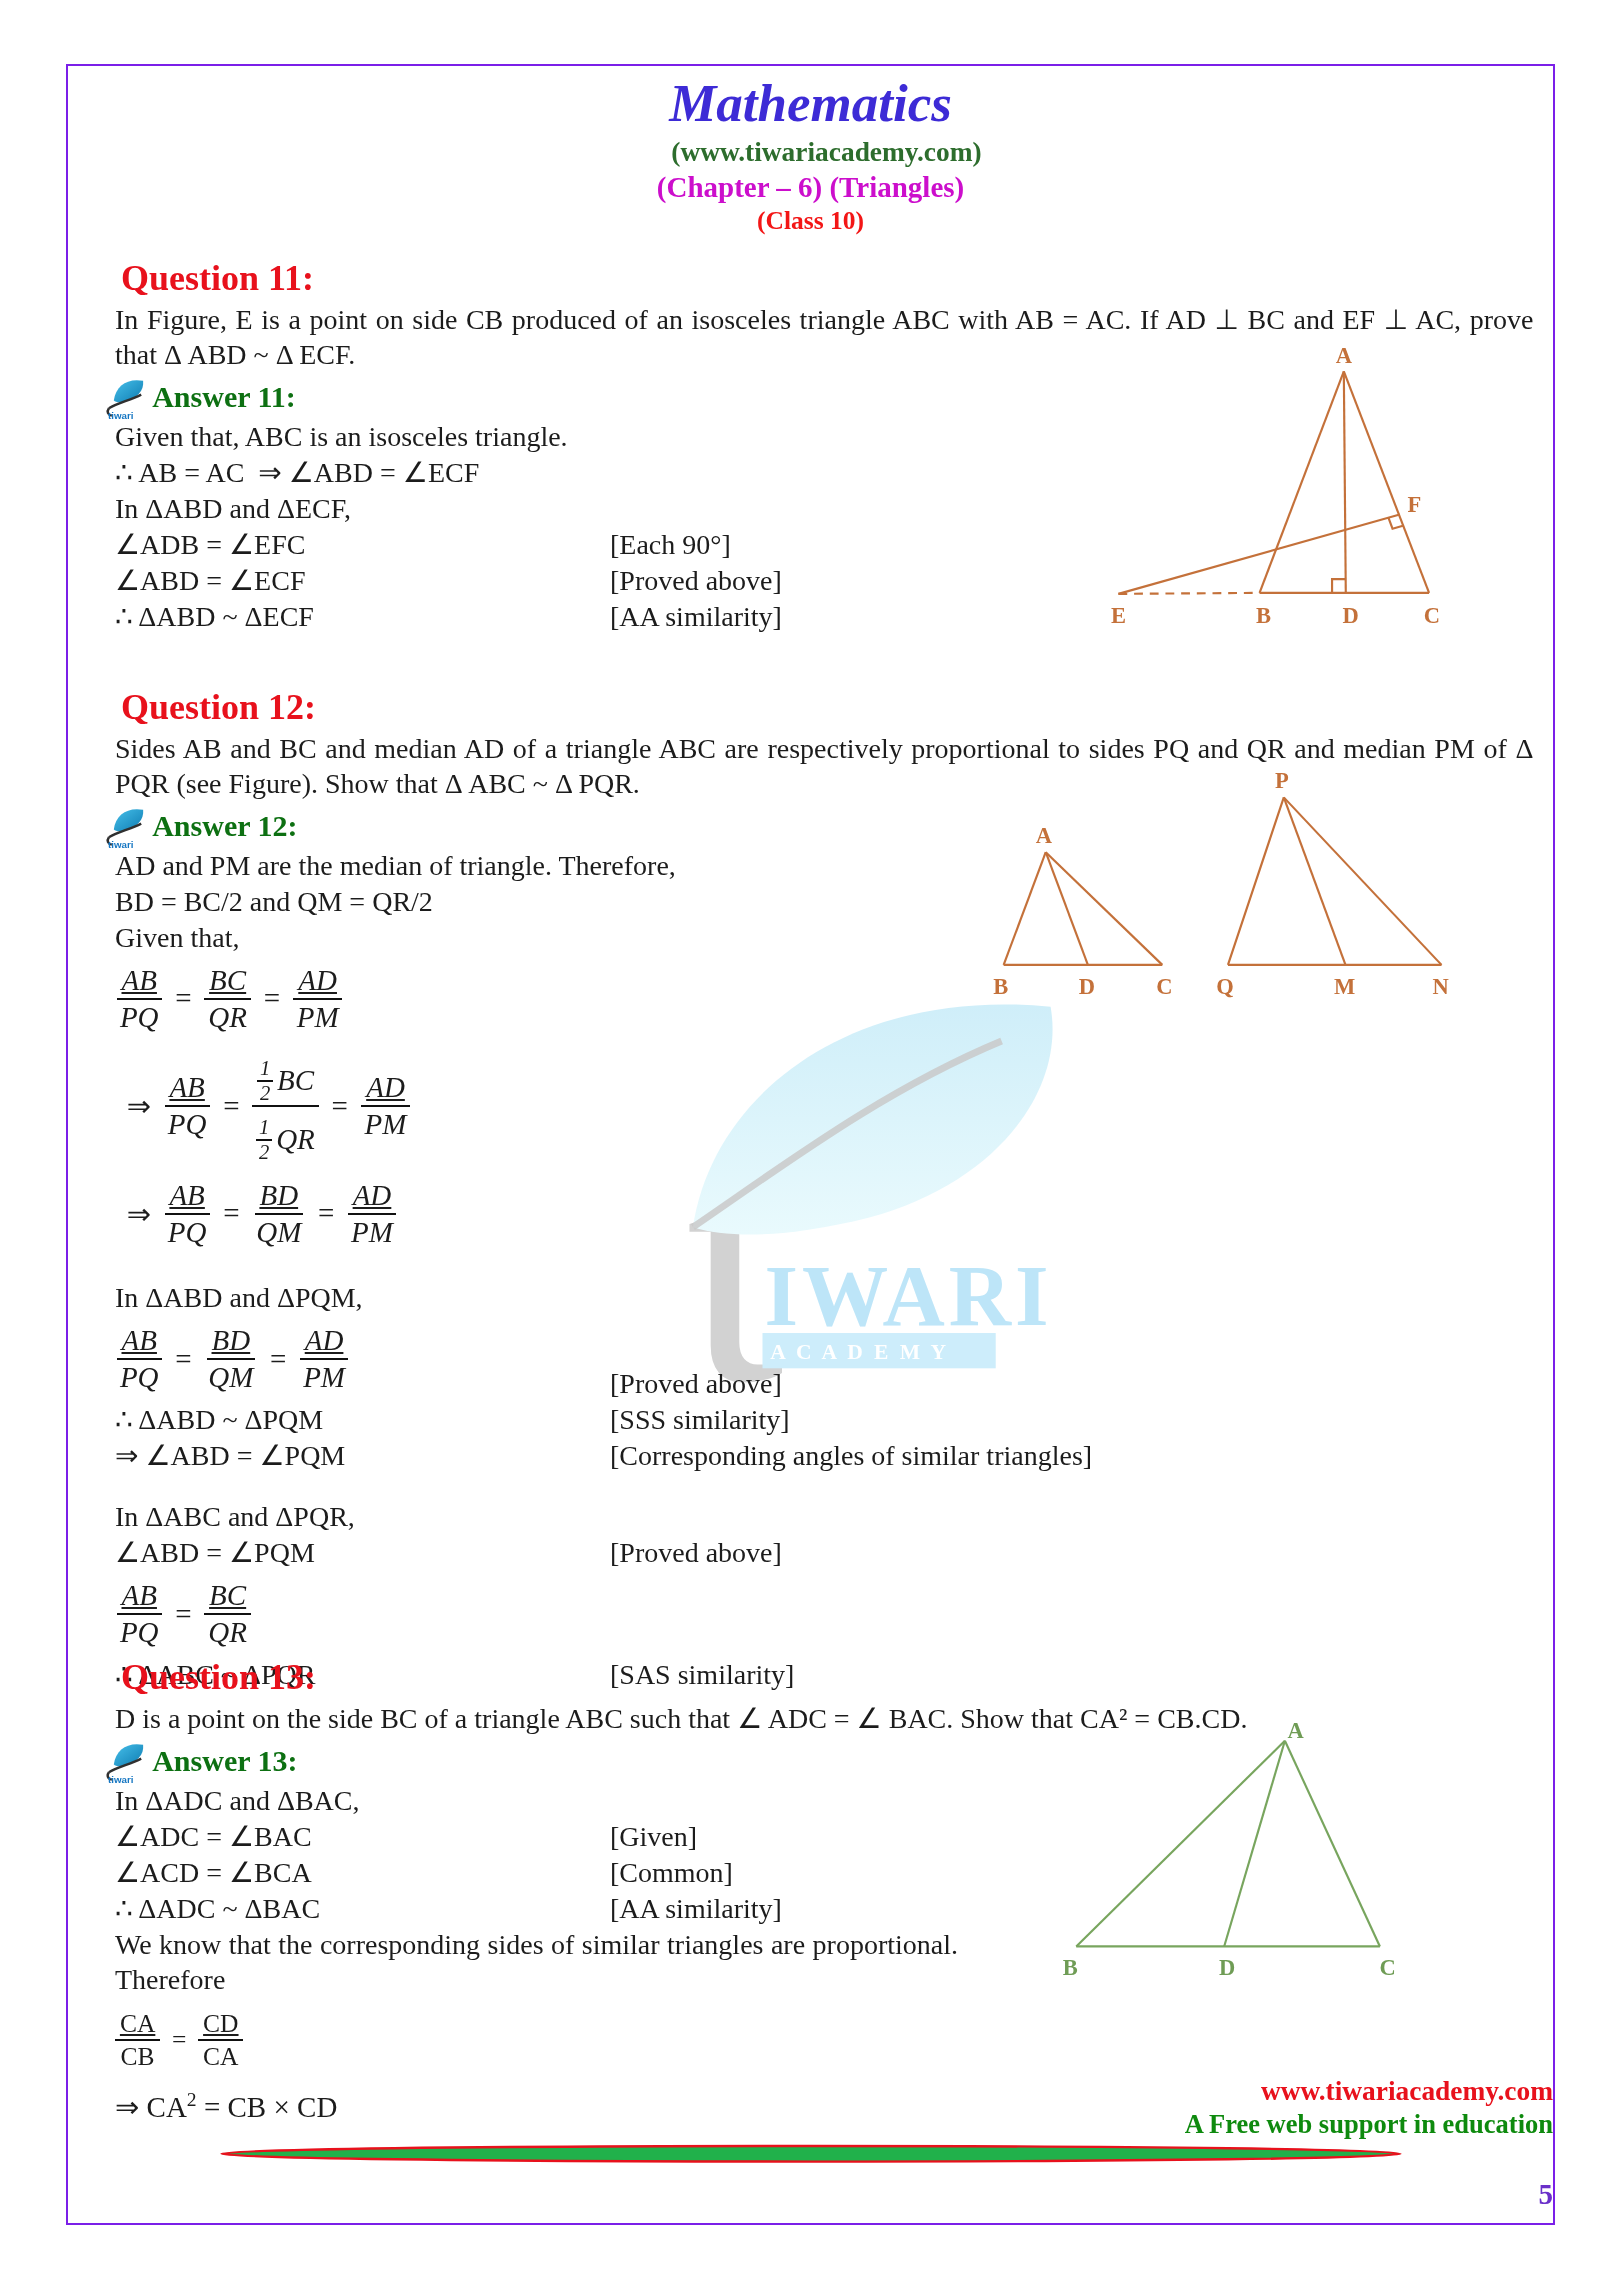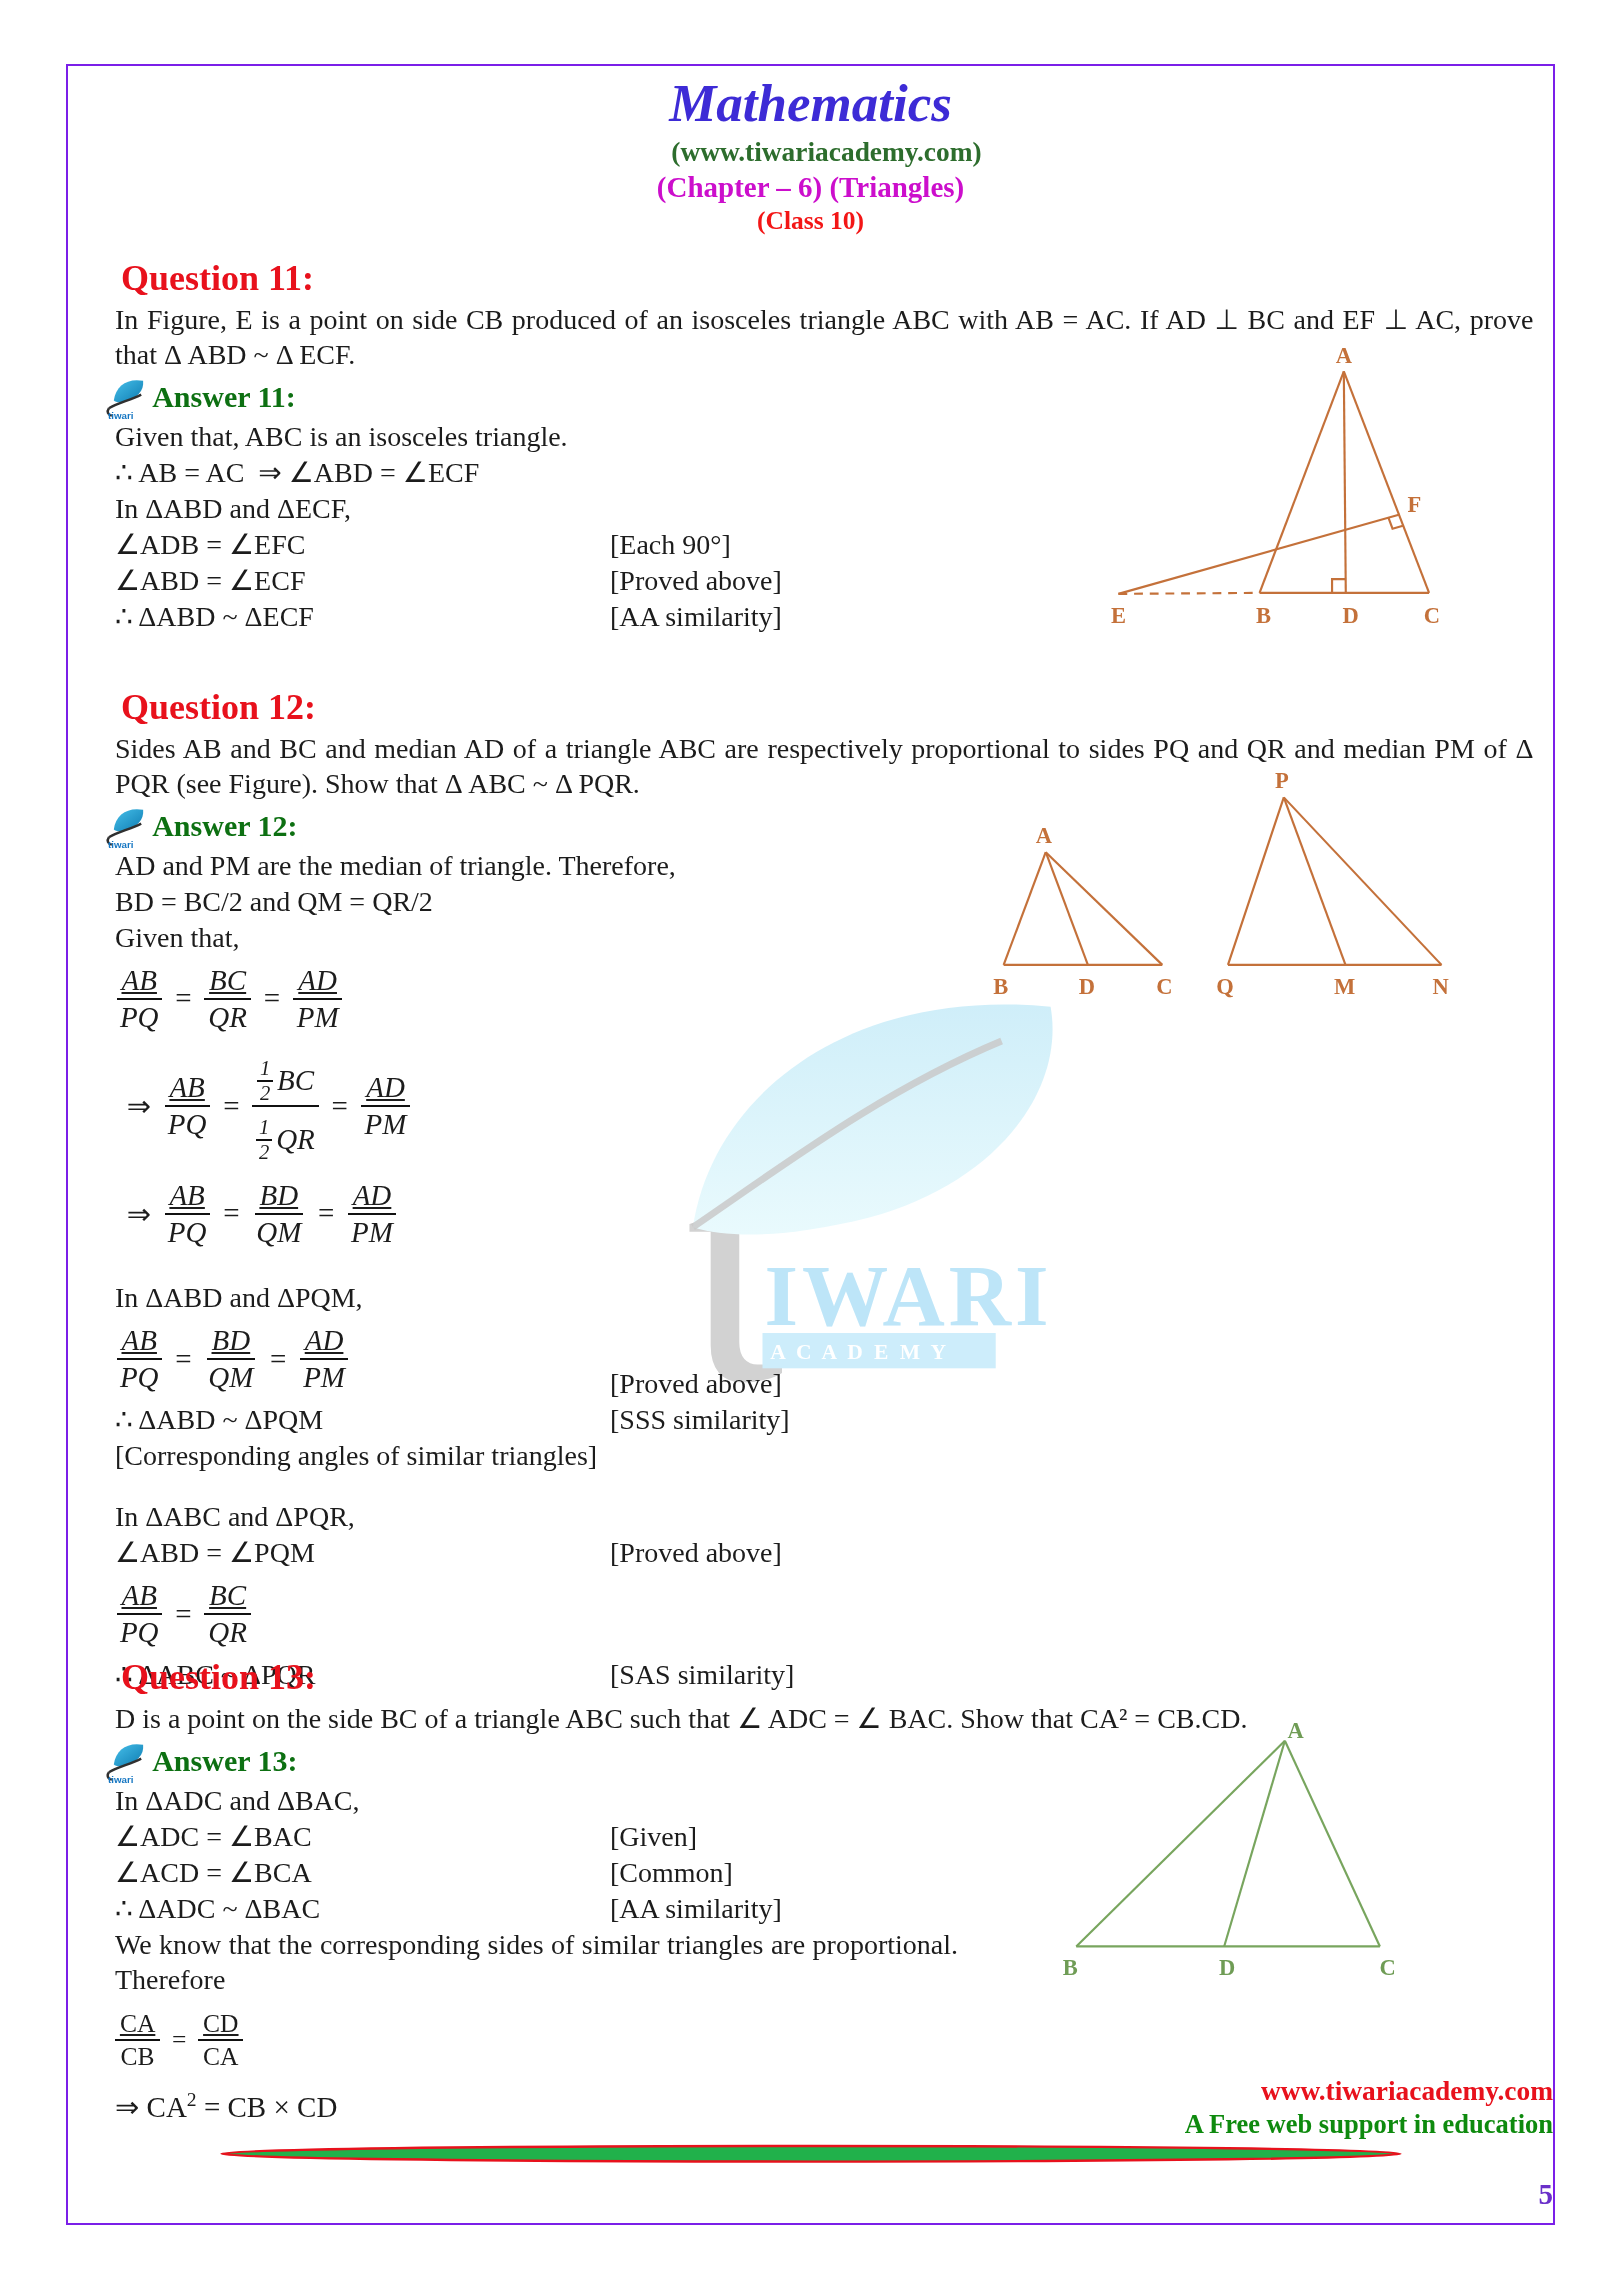--- a/index.html
+++ b/index.html
@@ -232,20 +232,21 @@
                 <span class="den">PM</span>
               </span>
             </span></div>
         <div class="r">[Proved above]</div>
       </div>
       <div class="arow">
         <div class="l">∴ ΔABD ~ ΔPQM</div>
         <div class="r">[SSS similarity]</div>
       </div>
       <div class="arow">
+        <div class="l">⇒ ∠ABD = ∠PQM</div>
         <div class="r">[Corresponding angles of similar triangles]</div>
       </div>
       <div class="gap26"></div>
       <div class="bline">In ΔABC and ΔPQR,</div>
       <div class="arow">
         <div class="l">∠ABD = ∠PQM</div>
         <div class="r">[Proved above]</div>
       </div>
       <div><span class="eq">
             <span class="frac">

